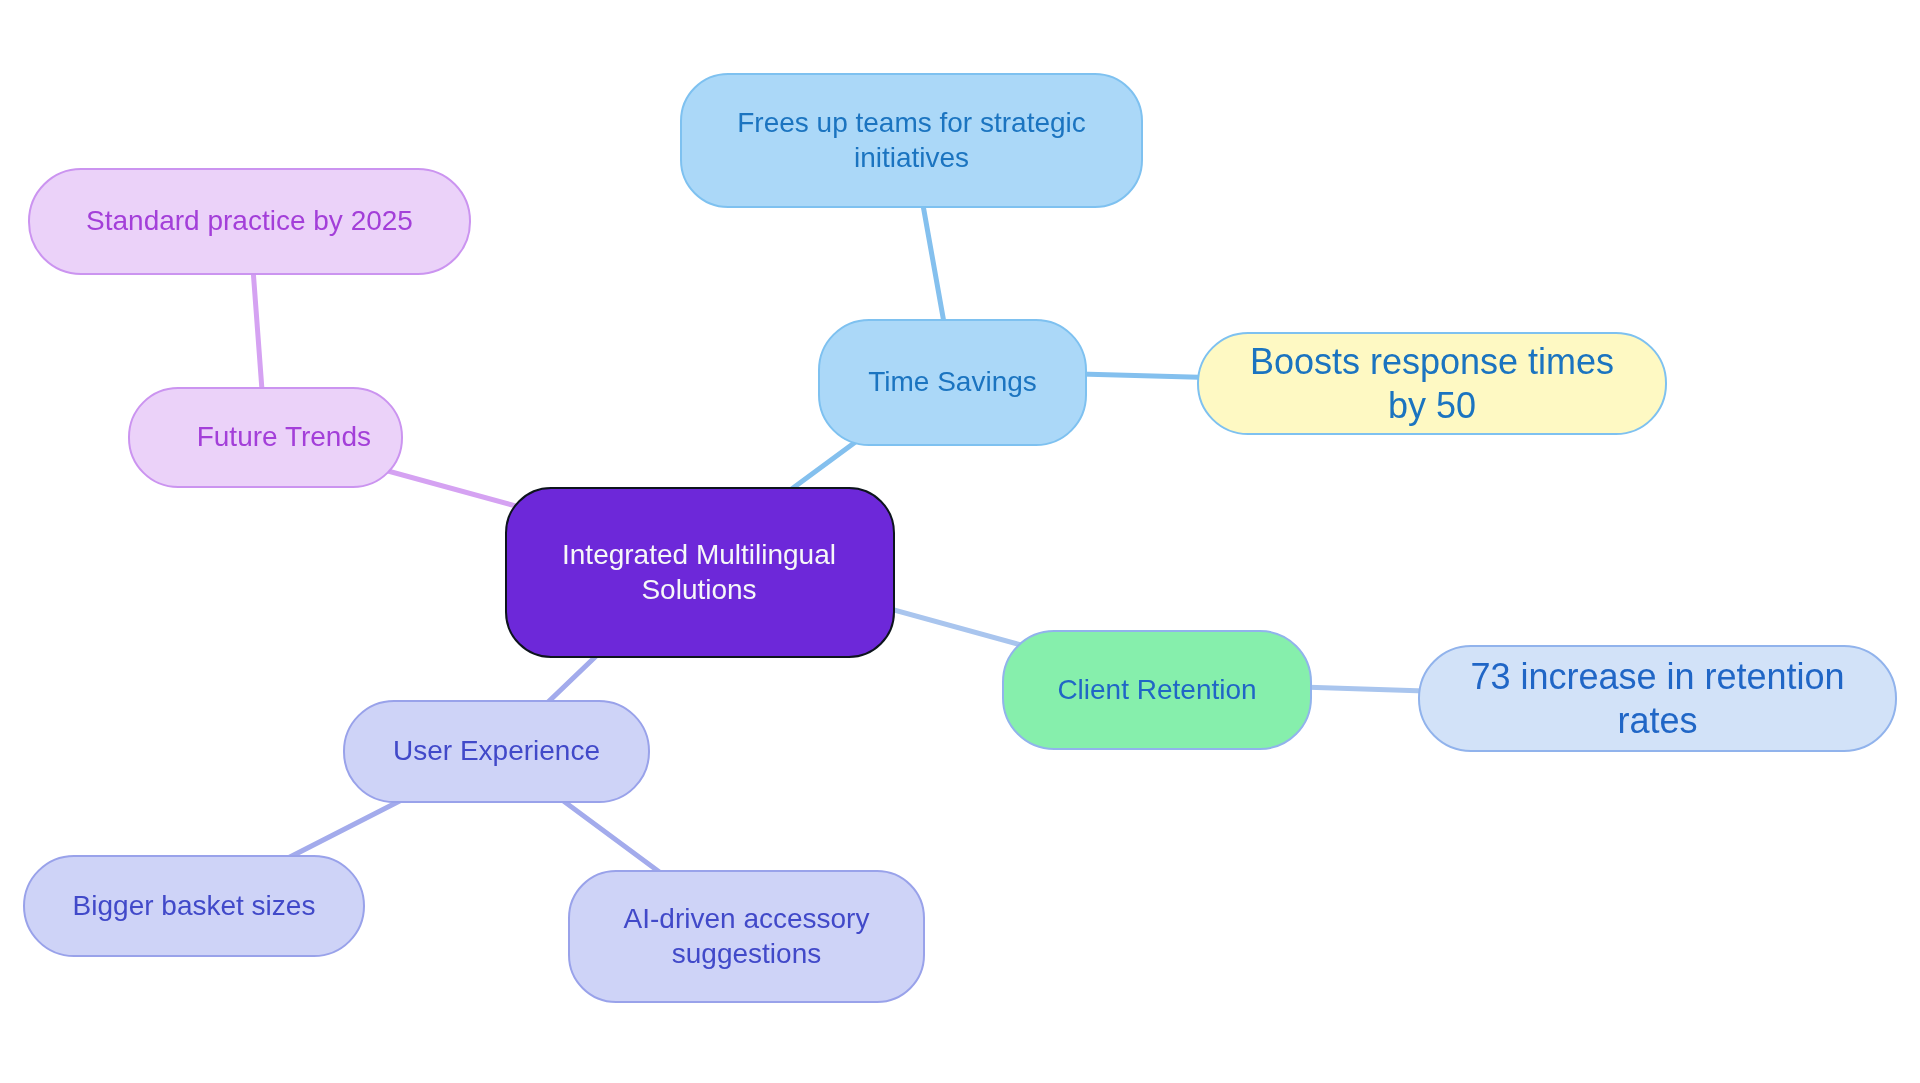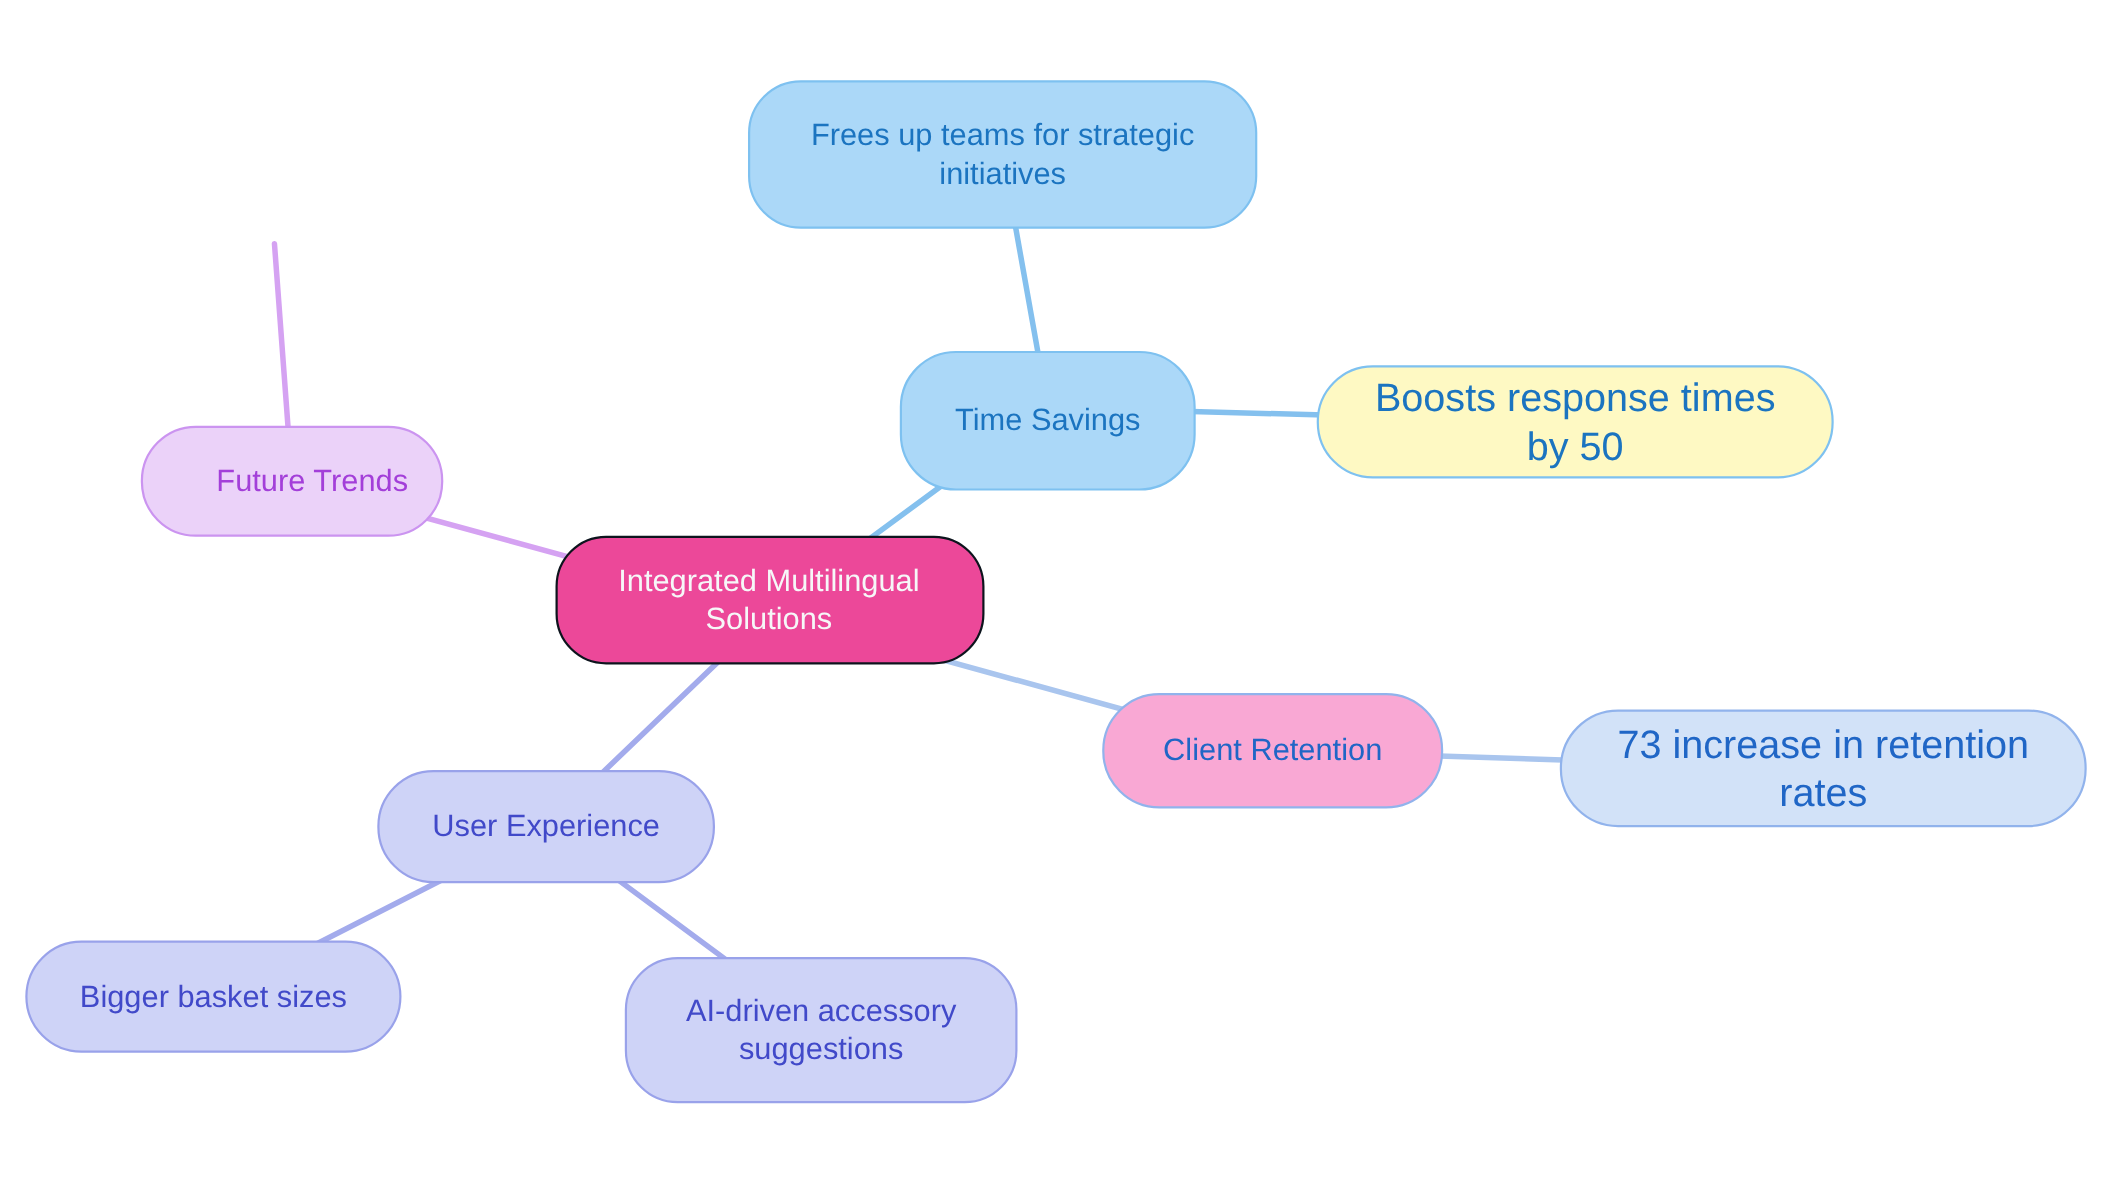--- a/index.html
+++ b/index.html
@@ -51,48 +51,51 @@
       <line x1="952.5" y1="370.5" x2="1432" y2="383.5" stroke="#84c0ee" stroke-width="5" stroke-linecap="round"></line>
       <line x1="700" y1="556.5" x2="1157" y2="682.5" stroke="#a9c5ee" stroke-width="5" stroke-linecap="round"></line>
       <line x1="1157" y1="682.5" x2="1657.5" y2="698.5" stroke="#a9c5ee" stroke-width="5" stroke-linecap="round"></line>
       <line x1="700" y1="556.5" x2="265.5" y2="437.5" stroke="#d5a2f2" stroke-width="5" stroke-linecap="round"></line>
       <line x1="265.5" y1="437.5" x2="249.5" y2="221.5" stroke="#d5a2f2" stroke-width="5" stroke-linecap="round"></line>
       <line x1="700" y1="556.5" x2="496.5" y2="751.5" stroke="#a3abec" stroke-width="5" stroke-linecap="round"></line>
       <line x1="496.5" y1="751.5" x2="194" y2="906" stroke="#a3abec" stroke-width="5" stroke-linecap="round"></line>
       <line x1="496.5" y1="751.5" x2="746.5" y2="936.5" stroke="#a3abec" stroke-width="5" stroke-linecap="round"></line>
     </svg>
 
-  <div class="node" style="left: 505px; top: 487px; width: 390px; height: 117px; background: #ec4899; border-color: rgb(13, 20, 29); color: rgb(246, 247, 248); border-radius: 46px; font-size: 28px; border-width: 2px; padding-left: 28px;">
+  <div class="node" style="left: 505px; top: 487px; width: 390px; height: 171px; background: #6d28d9; border-color: rgb(13, 20, 29); color: rgb(246, 247, 248); border-radius: 46px; font-size: 28px; border-width: 2px; padding-left: 28px;">
     <span class="node-label">Integrated Multilingual Solutions</span>
   </div>
 
   <div class="node" style="left: 818px; top: 319px; width: 269px; height: 127px; background: rgb(171, 216, 248); border-color: rgb(126, 193, 240); color: rgb(27, 116, 192); border-radius: 51px; font-size: 28px; border-width: 2px;">
     <span class="node-label">Time Savings</span>
   </div>
 
   <div class="node" style="left: 680px; top: 73px; width: 463px; height: 135px; background: rgb(171, 216, 248); border-color: rgb(126, 193, 240); color: rgb(27, 116, 192); border-radius: 48px; font-size: 28px; border-width: 2px; justify-content: center;">
     <span class="node-label">Frees up teams for strategic initiatives</span>
   </div>
 
   <div class="node" style="left: 1197px; top: 332px; width: 470px; height: 103px; background: #fef9c3; border-color: rgb(126, 193, 240); color: rgb(27, 116, 192); border-radius: 51px; font-size: 36px; border-width: 2px;">
     <span class="node-label">Boosts response times by 50</span>
   </div>
 
-  <div class="node" style="left: 1002px; top: 630px; width: 310px; height: 105px; background: #f9a8d4; border-color: rgb(145, 179, 236); color: rgb(32, 102, 198); border-radius: 52px; font-size: 28px; border-width: 2px;">
+  <div class="node" style="left: 1002px; top: 630px; width: 310px; height: 120px; background: #86efac; border-color: rgb(145, 179, 236); color: rgb(32, 102, 198); border-radius: 52px; font-size: 28px; border-width: 2px;">
     <span class="node-label">Client Retention</span>
   </div>
 
   <div class="node" style="left: 1418px; top: 645px; width: 479px; height: 107px; background: rgb(210, 226, 248); border-color: rgb(145, 179, 236); color: rgb(32, 102, 198); border-radius: 53px; font-size: 36px; border-width: 2px;">
     <span class="node-label">73 increase in retention rates</span>
   </div>
 
   <div class="node" style="left: 128px; top: 387px; width: 275px; height: 101px; background: rgb(235, 210, 249); border-color: rgb(203, 148, 240); color: rgb(163, 63, 217); border-radius: 50px; font-size: 28px; border-width: 2px; text-align: right;">
     <span class="node-label">Future Trends</span>
   </div>
 
+  <div class="node" style="left: 28px; top: 168px; width: 443px; height: 107px; background: rgb(235, 210, 249); border-color: rgb(203, 148, 240); color: rgb(163, 63, 217); border-radius: 53px; font-size: 28px; border-width: 2px;">
+    <span class="node-label">Standard practice by 2025</span>
+  </div>
 
   <div class="node" style="left: 23px; top: 855px; width: 342px; height: 102px; background: rgb(206, 211, 247); border-color: rgb(153, 162, 234); color: rgb(65, 73, 201); border-radius: 51px; font-size: 28px; border-width: 2px;">
     <span class="node-label">Bigger basket sizes</span>
   </div>
 
   <div class="node" style="left: 343px; top: 700px; width: 307px; height: 103px; background: rgb(206, 211, 247); border-color: rgb(153, 162, 234); color: rgb(65, 73, 201); border-radius: 51px; font-size: 28px; border-width: 2px;">
     <span class="node-label">User Experience</span>
   </div>
 
   <div class="node" style="left: 568px; top: 870px; width: 357px; height: 133px; background: rgb(206, 211, 247); border-color: rgb(153, 162, 234); color: rgb(65, 73, 201); border-radius: 48px; font-size: 28px; border-width: 2px;">

